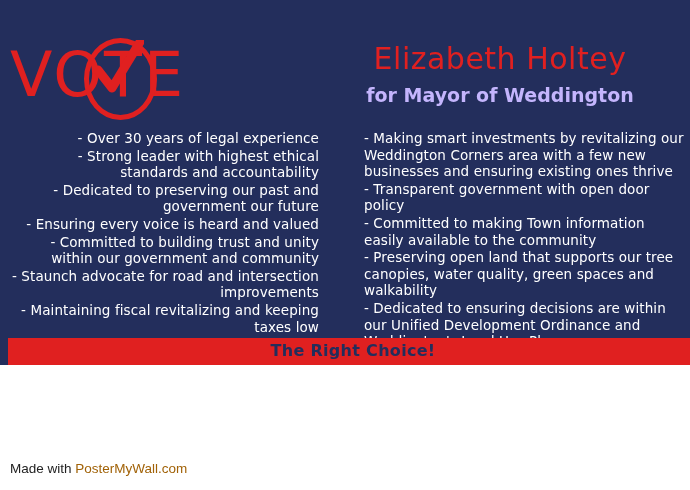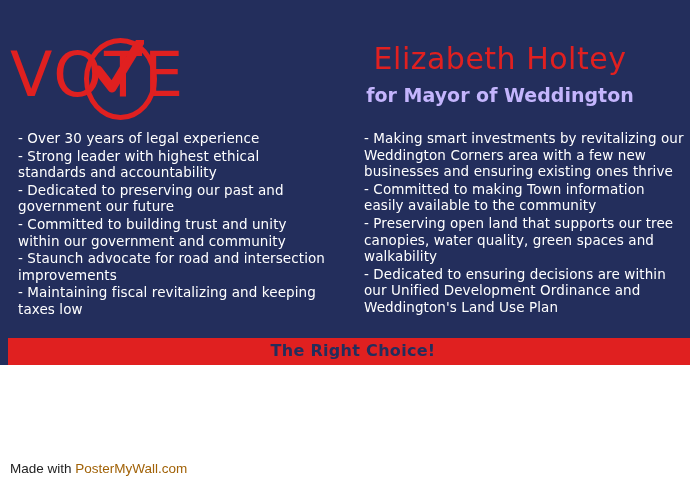--- a/index.html
+++ b/index.html
@@ -90,22 +90,23 @@
     top: 130px;
     left: 0;
     width: 690px;
     height: 208px;
   }
   .col {
     position: absolute;
     top: 0;
   }
   .col-left {
-    left: 18px;
+    left: 7px;
     width: 312px;
+    text-align: right;
   }
   .col-right {
     left: 364px;
     width: 320px;
   }
   .bullet {
     color: #ffffff;
     font-family: "DejaVu Sans", sans-serif;
     font-size: 13.5px;
     line-height: 16.6px;
@@ -167,27 +168,29 @@
     </div>
 
   </div>
 
   <div class="columns">
 
     <div class="col col-left">
       <div class="bullet">- Over 30 years of legal experience</div>
       <div class="bullet">- Strong leader with highest ethical standards and accountability</div>
       <div class="bullet">- Dedicated to preserving our past and government our future</div>
+      <div class="bullet">- Ensuring every voice is heard and valued</div>
       <div class="bullet">- Committed to building trust and unity within our government and community</div>
       <div class="bullet">- Staunch advocate for road and intersection improvements</div>
       <div class="bullet">- Maintaining fiscal revitalizing and keeping taxes low</div>
     </div>
 
     <div class="col col-right">
       <div class="bullet">- Making smart investments by revitalizing our Weddington Corners area with a few new businesses and ensuring existing ones thrive</div>
+      <div class="bullet">- Transparent government with open door policy</div>
       <div class="bullet">- Committed to making Town information easily available to the community</div>
       <div class="bullet">- Preserving open land that supports our tree canopies, water quality, green spaces and walkability</div>
       <div class="bullet">- Dedicated to ensuring decisions are within our Unified Development Ordinance and Weddington's Land Use Plan</div>
     </div>
 
   </div>
 
   <div class="band">
     <div class="band-text">The Right Choice!</div>
   </div>

